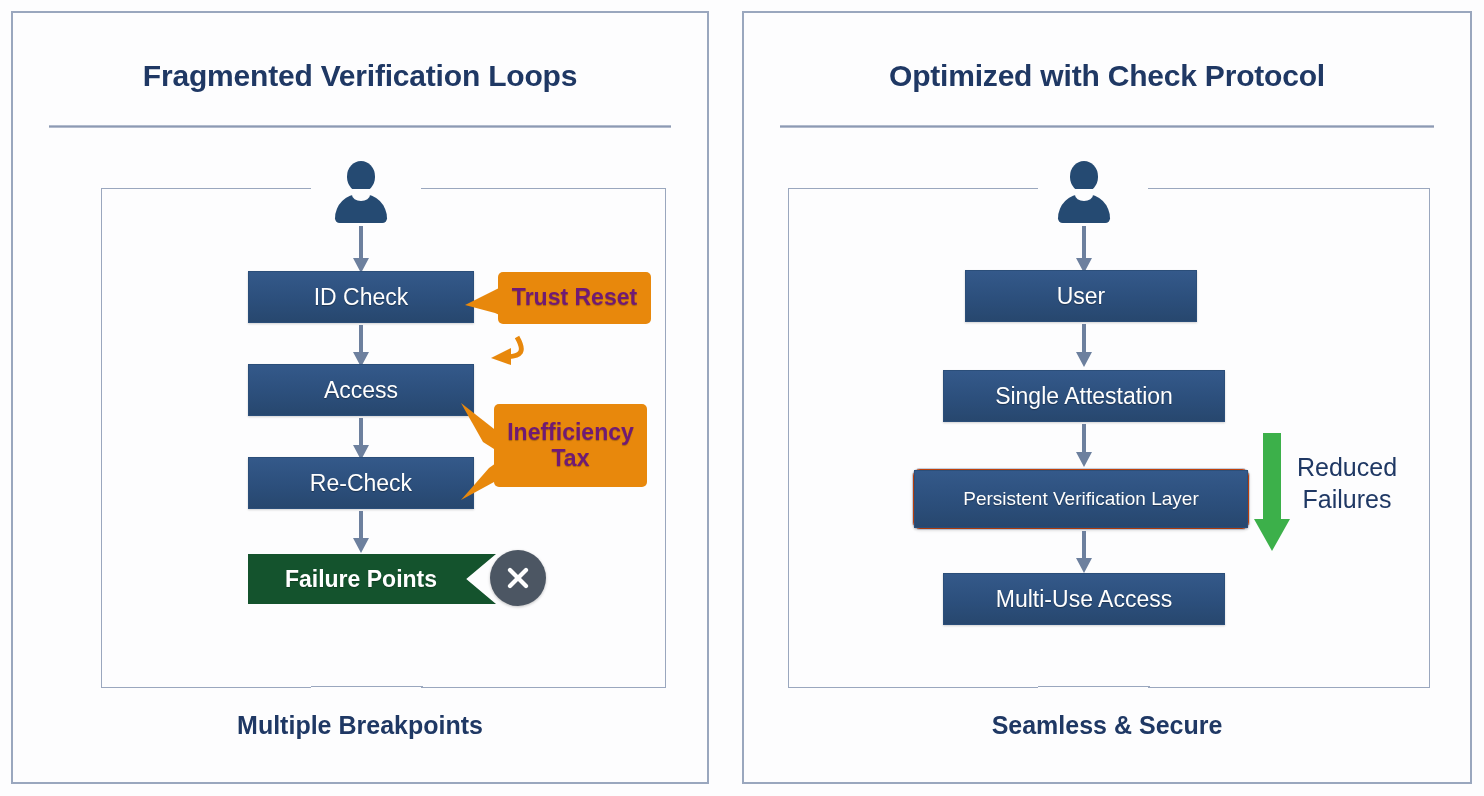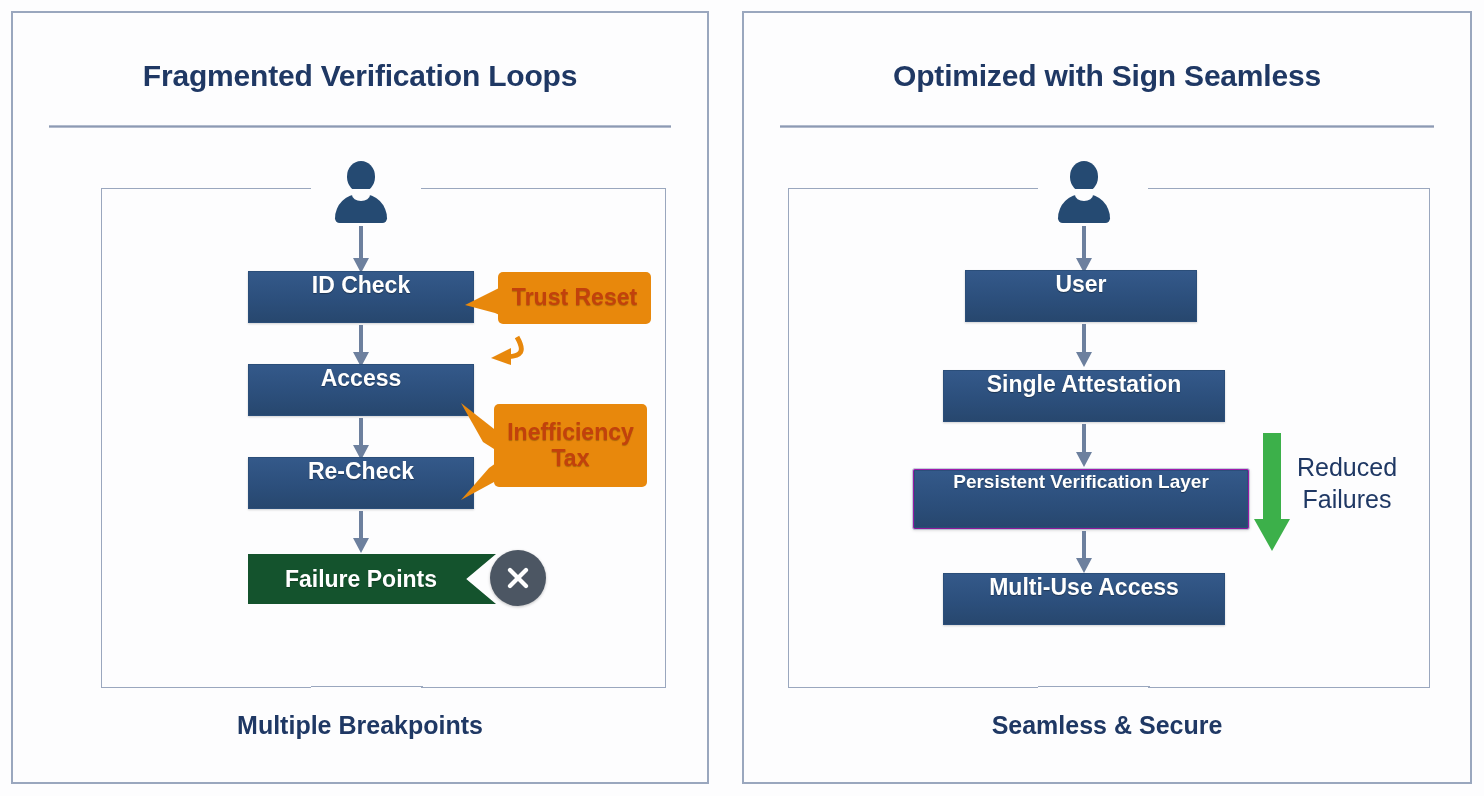--- a/index.html
+++ b/index.html
@@ -100,56 +100,57 @@
     border-radius: 0 0 50% 50%;
   }
 
   
   .flow-box {
     position: absolute;
     background: linear-gradient(to bottom, #34598a 0%, #2c4f7c 55%, #27476e 100%);
     border: 1px solid #2b4e79;
     box-shadow: 0 1px 2px rgba(0,0,0,0.18);
     color: #ffffff;
-    font-weight: bold;
+    font-weight: normal;
     display: flex;
+    align-items: center;
     justify-content: center;
     box-sizing: border-box;
     text-shadow: 0 1px 1px rgba(0,0,0,0.35);
     font-size: 23px;
     white-space: nowrap;
   }
 
   
   .ring-wrap {
     position: absolute;
-    background: #a21caf;
+    background: #c2410c;
     border: 1.5px solid #c3ccdb;
-    border-radius: 3px;
+    border-radius: 8px;
     padding: 1px;
     box-sizing: border-box;
     box-shadow: 0 1px 3px rgba(0,0,0,0.10);
   }
   .ring-wrap .flow-box {
     position: static;
     width: 100%;
     height: 100%;
     font-size: 19px;
   }
 
   
   .connector {
     position: absolute;
     width: 22px;
   }
 
   
   .callout {
     position: absolute;
-    color: #c2410c;
+    color: #701a75;
     font-weight: bold;
     display: flex;
     align-items: center;
     justify-content: center;
     text-align: center;
     line-height: 1.12;
     text-shadow: 0 1px 1px rgba(0,0,0,0.25);
     z-index: 6;
   }
   .callout-body {
@@ -293,21 +294,21 @@
         <span style="display:block">Inefficiency</span>
         <span style="display:block">Tax</span>
       </span>
     </div>
 
     <div class="panel-caption" style="top:698px;">Multiple Breakpoints</div>
   </div>
 
   <div class="panel" id="panel-right">
 
-    <div class="panel-title">Optimized with Sign Seamless</div>
+    <div class="panel-title">Optimized with Check Protocol</div>
     <div class="title-rule" id="rule-right"></div>
 
     <div class="frame-seg frame-left-half" style="left:44px; top:175px; width:250px; height:500px;"></div>
     <div class="frame-seg frame-right-half" style="left:404px; top:175px; width:282px; height:500px;"></div>
     <div class="frame-seg" style="left:294px; top:673px; width:112px; height:2px; border-top:1.5px solid #9aa7be; border-left:none; border-right:none; border-bottom:none;"></div>
 
     <div class="avatar" style="left:312px; top:148px;">
       <div class="head"></div>
       <div class="body"></div>
       <div class="neck-notch"></div>

